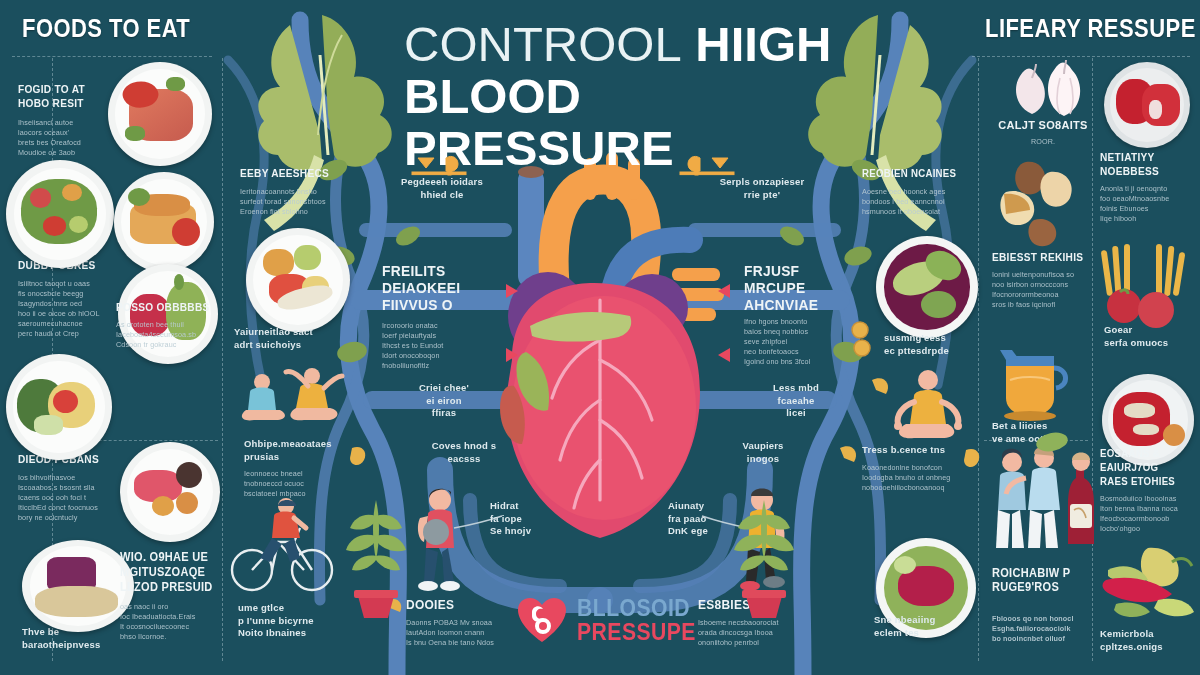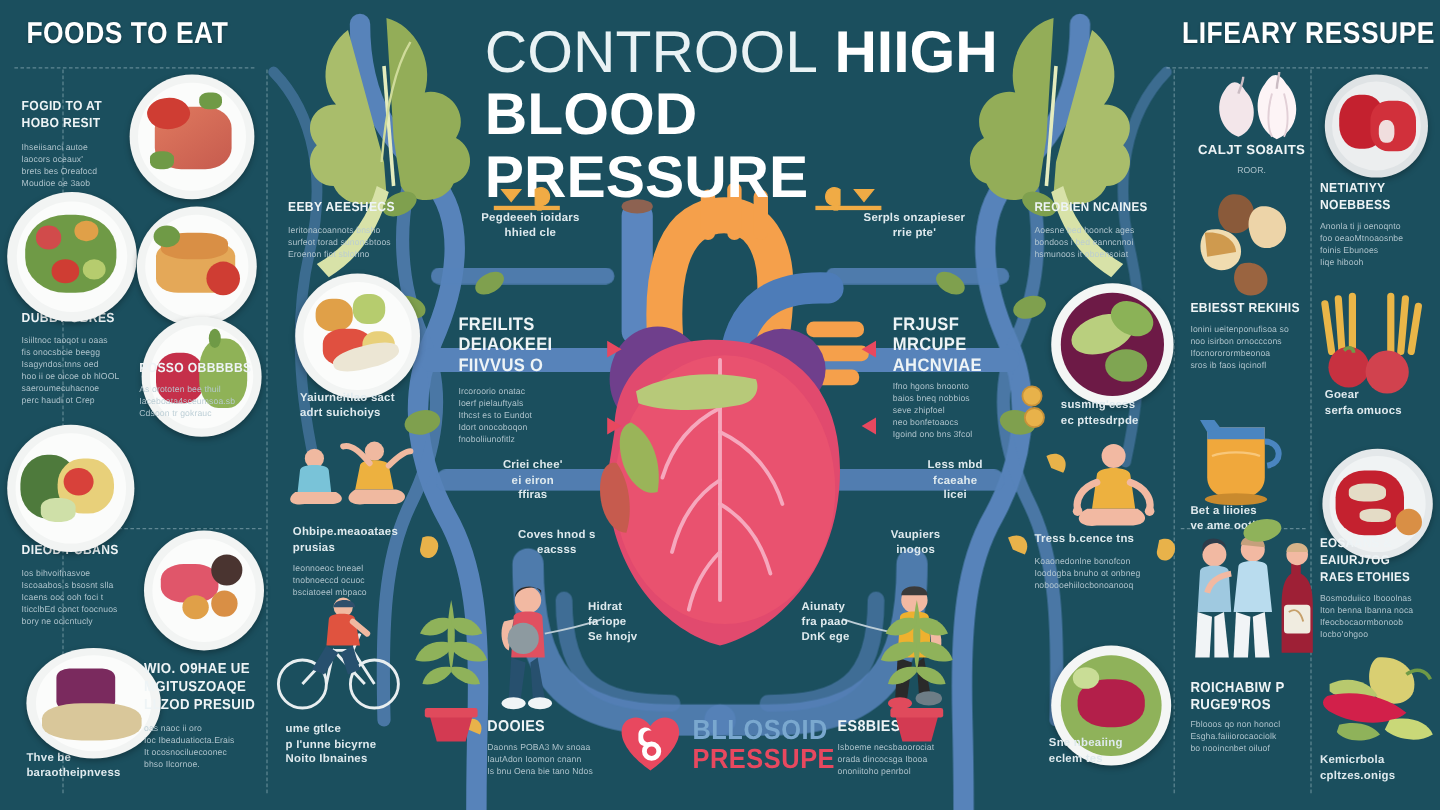--- a/index.html
+++ b/index.html
@@ -391,21 +391,21 @@
   <div class="plate" style="left:246px; top:228px; width:104px; height:104px;">
     <div class="inner"></div>
     <div class="blob" style="left:16%; top:20%; width:30%; height:26%; border-radius:44%; background:#e0a048;"></div>
     <div class="blob" style="left:46%; top:16%; width:26%; height:24%; border-radius:44%; background:#b6cc6e;"></div>
     <div class="blob" style="left:22%; top:44%; width:40%; height:30%; border-radius:40%; background:#e05040;"></div>
     <div class="blob" style="left:54%; top:46%; width:26%; height:24%; border-radius:44%; background:#e8d07a;"></div>
     <div class="blob" style="left:30%; top:58%; width:54%; height:18%; border-radius:44%;
          background:#ece6d4; transform:rotate(-14deg);"></div>
   </div>
 
-  <div class="abs" style="left:250px; top:326px; width:140px;">
+  <div class="abs" style="left:234px; top:326px; width:140px;">
     <div class="cap-sm" style="white-space:pre-line;">Yaiurneitlao sact
 adrt suichoiys</div>
   </div>
 
   <svg class="layer" viewBox="0 0 1200 675">
     <g transform="translate(242,372)">
       <circle cx="20" cy="10" r="8" fill="#f0b9a0"></circle>
       <path d="M8 20 C8 14 32 14 32 20 L34 38 L6 38 Z" fill="#79c3d8"></path>
       <path d="M4 38 C-4 44 0 50 12 48 L34 48 C44 48 46 42 38 38 Z" fill="#f0b9a0"></path>
       <circle cx="70" cy="4" r="8" fill="#f0b9a0"></circle>
@@ -692,21 +692,21 @@
 
       <circle cx="91" cy="14" r="9" fill="#f2b9a2"></circle>
       <path d="M82 12 C82 2 100 2 100 12 Z" fill="#d6b389"></path>
 
       <ellipse cx="62" cy="-6" rx="16" ry="9" fill="#8fb25a" transform="rotate(-12 62 -6)"></ellipse>
     </g>
   </svg>
   <div class="abs" style="left:992px; top:566px; width:114px;">
     <div class="cap" style="font-size:12px; white-space:pre-line;">ROICHABIW P
 RUGE9'ROS</div>
-    <div class="body-txt" style="margin-top:5px; white-space:pre-line;">Fblooos qo non honocl
+    <div class="body-txt" style="margin-top:20px; white-space:pre-line;font-weight:bold;">Fblooos qo non honocl
 Esgha.faiiiorocaociolk
 bo nooincnbet oiluof</div>
   </div>
 
   <div class="plate" style="left:1104px; top:62px; width:86px; height:86px; background:#dfe3e5;">
     <div class="inner" style="background:#eceeef;"></div>
     <div class="blob" style="left:14%; top:20%; width:44%; height:52%; border-radius:44%; background:#c4212f;"></div>
     <div class="blob" style="left:44%; top:26%; width:44%; height:48%; border-radius:40%; background:#d1303b;"></div>
     <div class="blob" style="left:52%; top:44%; width:16%; height:22%; border-radius:40%; background:#f0dede;"></div>
   </div>

